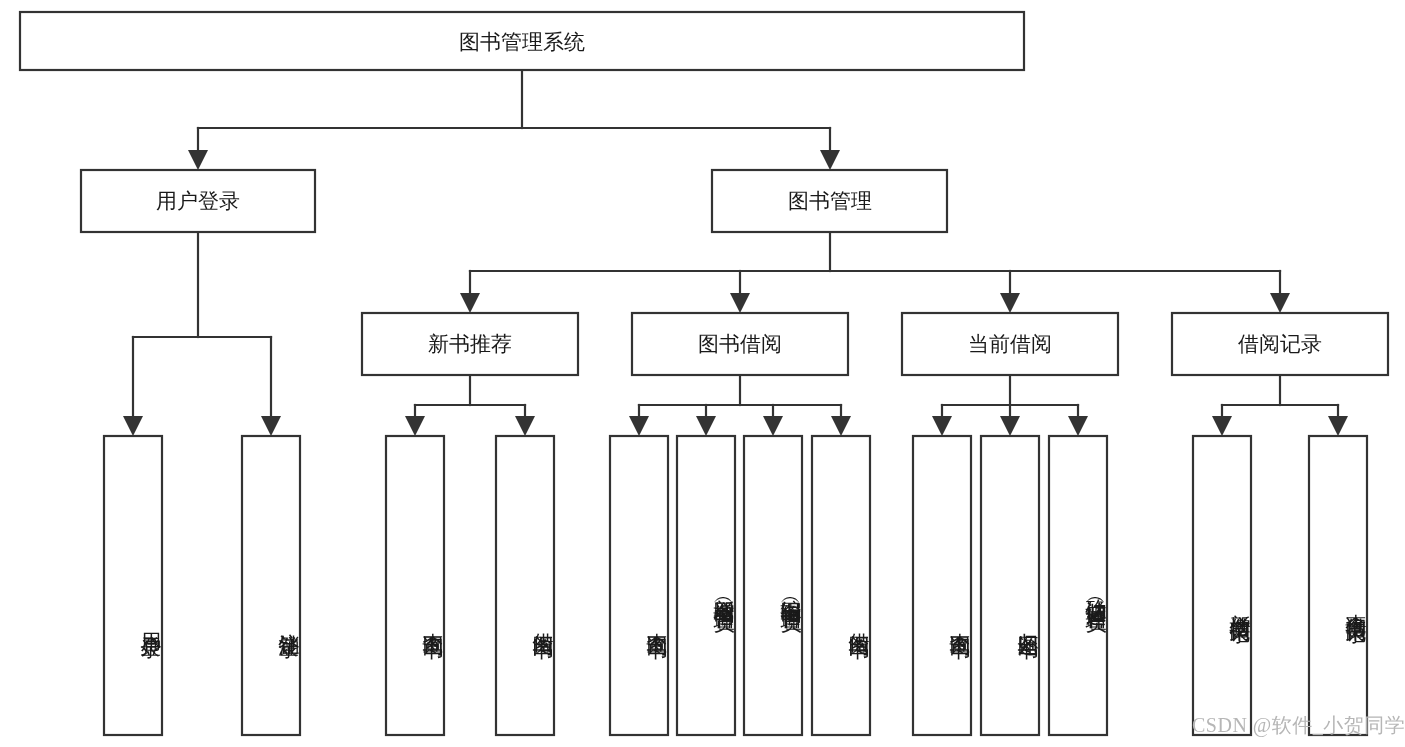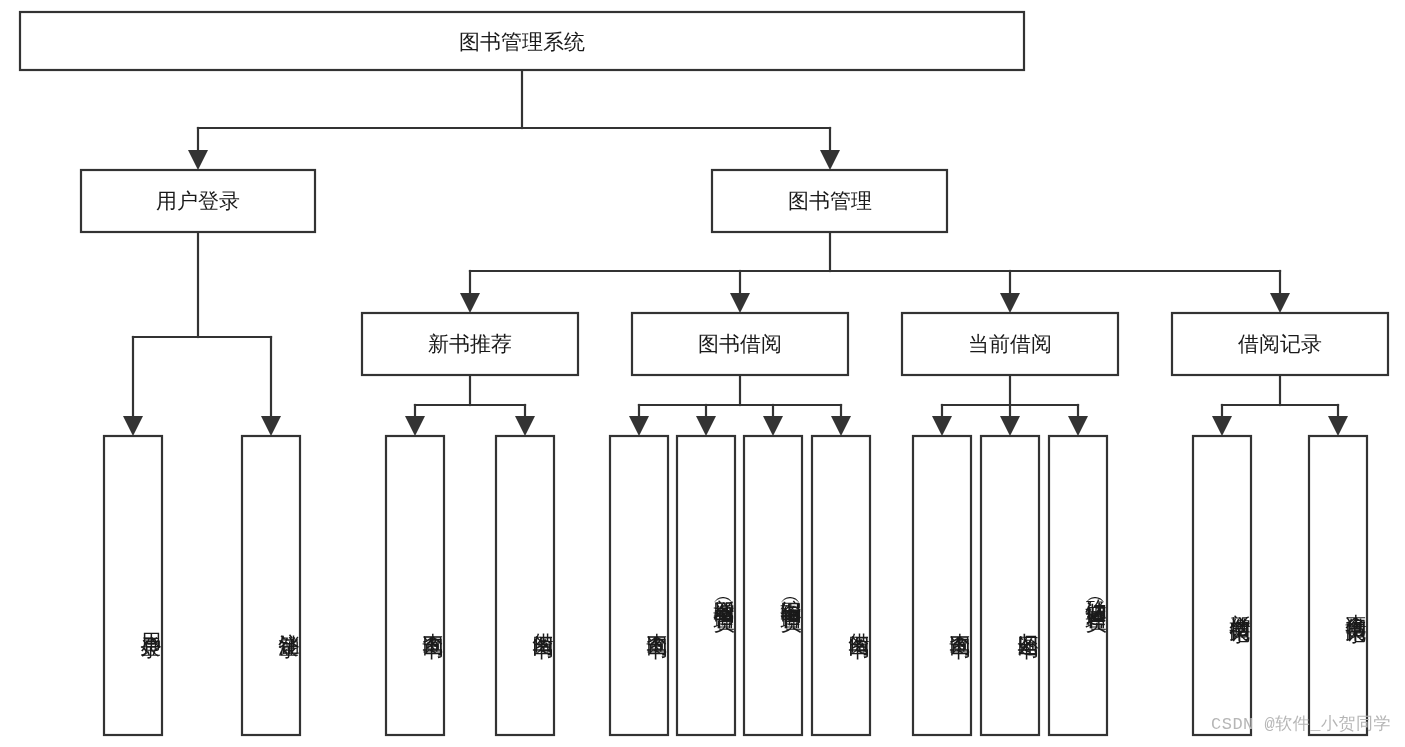--- a/index.html
+++ b/index.html
@@ -60,26 +60,25 @@
     display: flex;
     align-items: flex-start;
     justify-content: center;
     white-space: nowrap;
     pointer-events: none;
   }
   .watermark {
     position: absolute;
     left: 1192px;
     top: 712px;
-    font-family: Liberation Mono, monospace;
-    font-size: 17px;
+    font-family: Liberation Serif, serif;
+    font-size: 20px;
     color: #b6b6b6;
     white-space: nowrap;
     letter-spacing: 0.5px;
-    margin-left: 19px;
   }
 </style>
 </head>
 <body>
 
 <div id="diagram-root">
 
   <svg class="diagram" viewBox="0 0 1405 747">
     <defs>
       <marker id="arrow" viewBox="0 0 12 12" refX="6" refY="10" markerWidth="11" markerHeight="11" orient="auto-start-reverse">

